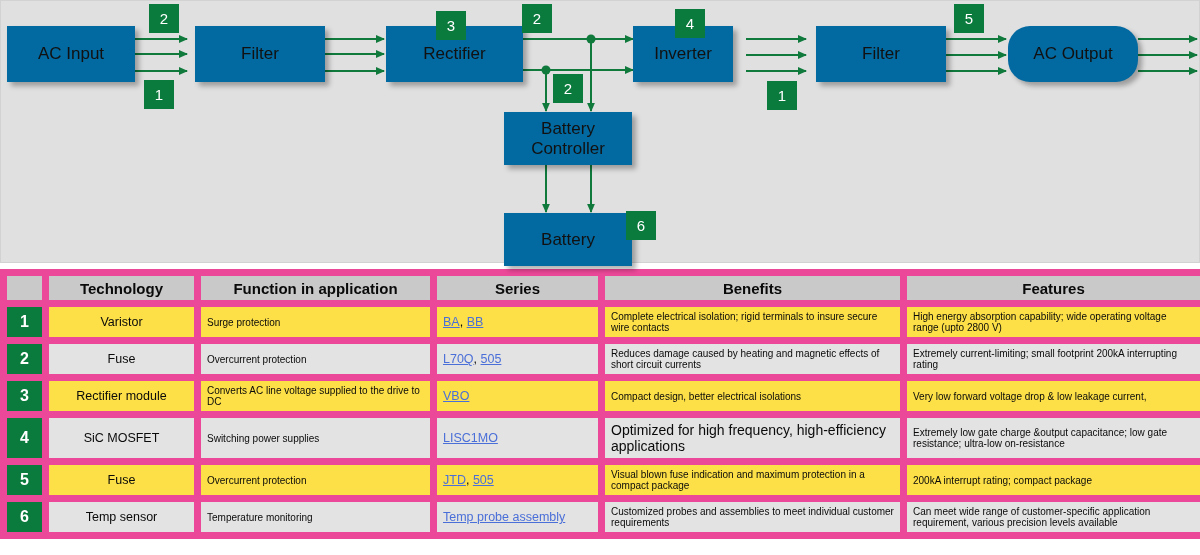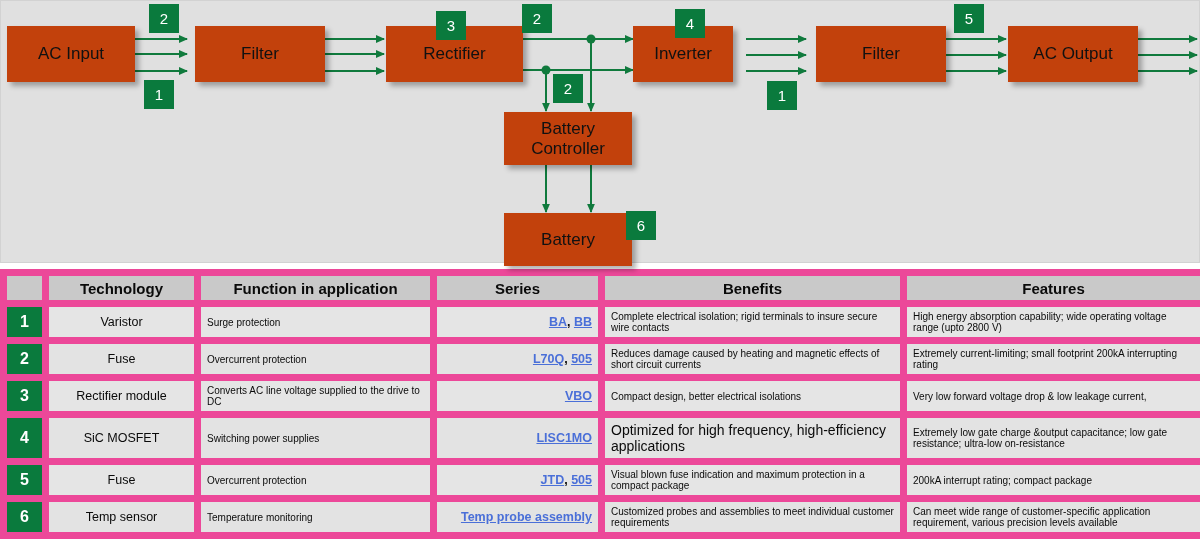--- a/index.html
+++ b/index.html
@@ -16,21 +16,21 @@
   #diagram{
     position:absolute;left:0;top:0;width:1200px;height:263px;
     background:#e0e0e0;
     border:1px solid #d2d2d2;
     box-sizing:border-box;
   }
   #diagram svg{position:absolute;left:0;top:0;}
 
   .node{
     position:absolute;
-    background:#c2410c;
+    background:#0369a1;
     box-shadow:4px 4px 5px rgba(0,0,0,.30);
     display:flex;align-items:center;justify-content:center;
     text-align:center;
     color:#111111;
     font-size:17px;
     line-height:1.15;
     z-index:3;
   }
   .badge{
     position:absolute;
@@ -74,28 +74,28 @@
   col.c-ben{width:302px;}
   col.c-feat{width:300px;}
 
   td.num{
     background:#0a7a3d;color:#ffffff;
     font-weight:bold;font-size:16px;text-align:center;
     border-color:#0a7a3d;
   }
   td.tech{text-align:center;font-size:12.5px;}
   td.func,td.ben,td.feat{text-align:left;font-size:10px;}
-  td.series{text-align:right;font-weight:bold;}
+  td.series{text-align:left;}
   td.series a{
     color:#4a6fd8;text-decoration:underline;cursor:pointer;font-size:12.5px;
   }
   td.series .sep{color:#0a0a0a;text-decoration:none;}
   tr.alt td{background:#e3e3e3;}
   tr.alt td.num{background:#0a7a3d;}
-  tr.plain td{background:#e5e5e5;}
+  tr.plain td{background:#fde047;}
   tr.plain td.num{background:#0a7a3d;}
   
   tr[data-row="4"] td.ben{font-size:14px;}
 </style>
 </head>
 <body>
 
 <div id="root">
 
   <div id="diagram">
@@ -156,21 +156,21 @@
     </div>
 
     <div class="node" style="left:632px;top:25px;width:100px;height:56px;text-align:right;">
       <span>Inverter</span>
     </div>
 
     <div class="node" style="left:815px;top:25px;width:130px;height:56px;">
       <span>Filter</span>
     </div>
 
-    <div class="node" style="left:1007px;top:25px;width:130px;height:56px;">
+    <div class="node" style="left:1007px;top:25px;width:130px;height:56px;border-radius:22px;">
       <span>AC Output</span>
     </div>
 
     <div class="node" style="left:503px;top:111px;width:128px;height:53px;flex-direction:column;">
       <span>Battery</span>
       <span>Controller</span>
     </div>
 
     <div class="node" style="left:503px;top:212px;width:128px;height:53px;">
       <span>Battery</span>

